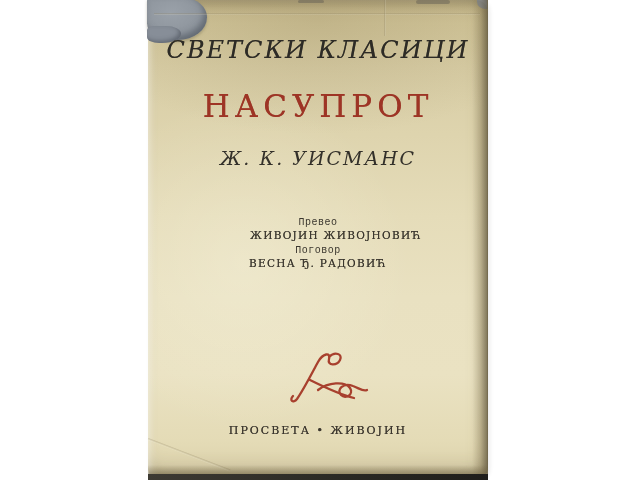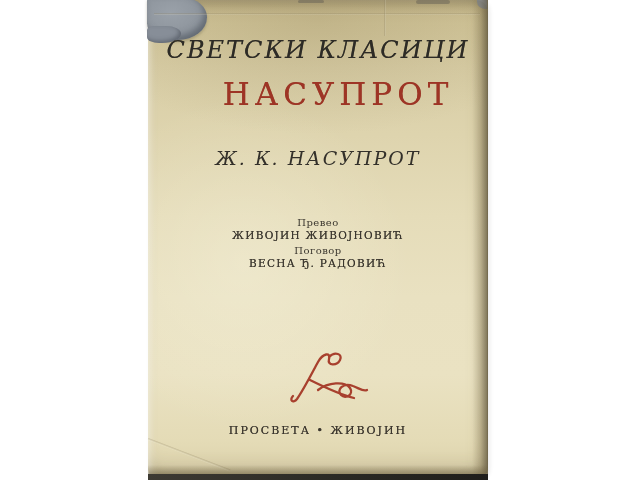--- a/index.html
+++ b/index.html
@@ -62,31 +62,30 @@
     position:absolute;left:0;bottom:6px;width:100%;height:9px;
     background:linear-gradient(180deg,rgba(120,108,76,0),rgba(110,98,66,.5));
   }
   
   .line{position:absolute;left:0;width:100%;text-align:center;white-space:nowrap;}
   .series{
     top:36px;font-style:italic;font-size:24px;letter-spacing:2px;
     color:#2d2b26;text-shadow:0 0 .5px rgba(30,28,22,.6);
   }
   .title{
-    top:76px;font-size:31px;letter-spacing:5px;color:#9e3425;
+    top:88px;font-size:31px;letter-spacing:5px;color:#9e3425;
     text-shadow:0 0 .5px rgba(130,40,25,.6);
-    margin-left:20px;
   }
   .author{
     top:147px;font-style:italic;font-size:19px;letter-spacing:2px;color:#33302a;
   }
-  .credit-label{font-size:10px;letter-spacing:.5px;color:#3a362e;}
+  .credit-label{font-size:10px;letter-spacing:.5px;color:#3a362e;font-family:Liberation Mono, monospace;}
   .credit-name{font-size:10.5px;letter-spacing:1.3px;color:#3a362e;text-shadow:0 0 .4px rgba(40,36,28,.7);}
   .t-label{top:217px;}
-  .t-name{top:229px;}
+  .t-name{top:229px;padding-left:18px;}
   .a-label{top:245px;}
   .a-name{top:257px;}
   .publisher{
     top:424px;font-size:11px;letter-spacing:2px;color:#3b362e;
     text-shadow:0 0 .4px rgba(40,36,28,.7);
   }
   
   .monogram{position:absolute;left:140px;top:350px;width:84px;height:58px;}
   .monogram svg{display:block;width:100%;height:100%;}
 </style>
@@ -103,21 +102,21 @@
 
     <div class="tape"></div>
     <div class="tape-lobe"></div>
 
     <div class="crease h" style="left:6px;top:13px;width:326px;opacity:.6;"></div>
     <div class="crease v" style="left:236px;top:0;height:36px;opacity:.7;"></div>
     <div class="crease h" style="left:0;top:438px;width:88px;transform:rotate(21deg);transform-origin:left center;opacity:.55;"></div>
 
     <div class="line series">СВЕТСКИ КЛАСИЦИ</div>
     <div class="line title">НАСУПРОТ</div>
-    <div class="line author">Ж. К. НАСУПРОТ</div>
+    <div class="line author">Ж. К. УИСМАНС</div>
 
     <div class="line credit-label t-label">Превео</div>
     <div class="line credit-name  t-name">ЖИВОЈИН ЖИВОЈНОВИЋ</div>
     <div class="line credit-name  a-name">ВЕСНА Ђ. РАДОВИЋ</div>
     <div class="line credit-label a-label">Поговор</div>
 
     <div class="monogram">
       <svg viewBox="0 0 84 58" fill="none" xmlns="http://www.w3.org/2000/svg">
         <g stroke="#a8402e" stroke-width="2.3" stroke-linecap="round" fill="none">
           <path d="M41 7 C47 1 55 4 52 10 C49 16 39 16 41 9 C43 2 35 3 30 12 C24 23 16 39 9 49 C5 54 1 50 5 46"></path>

